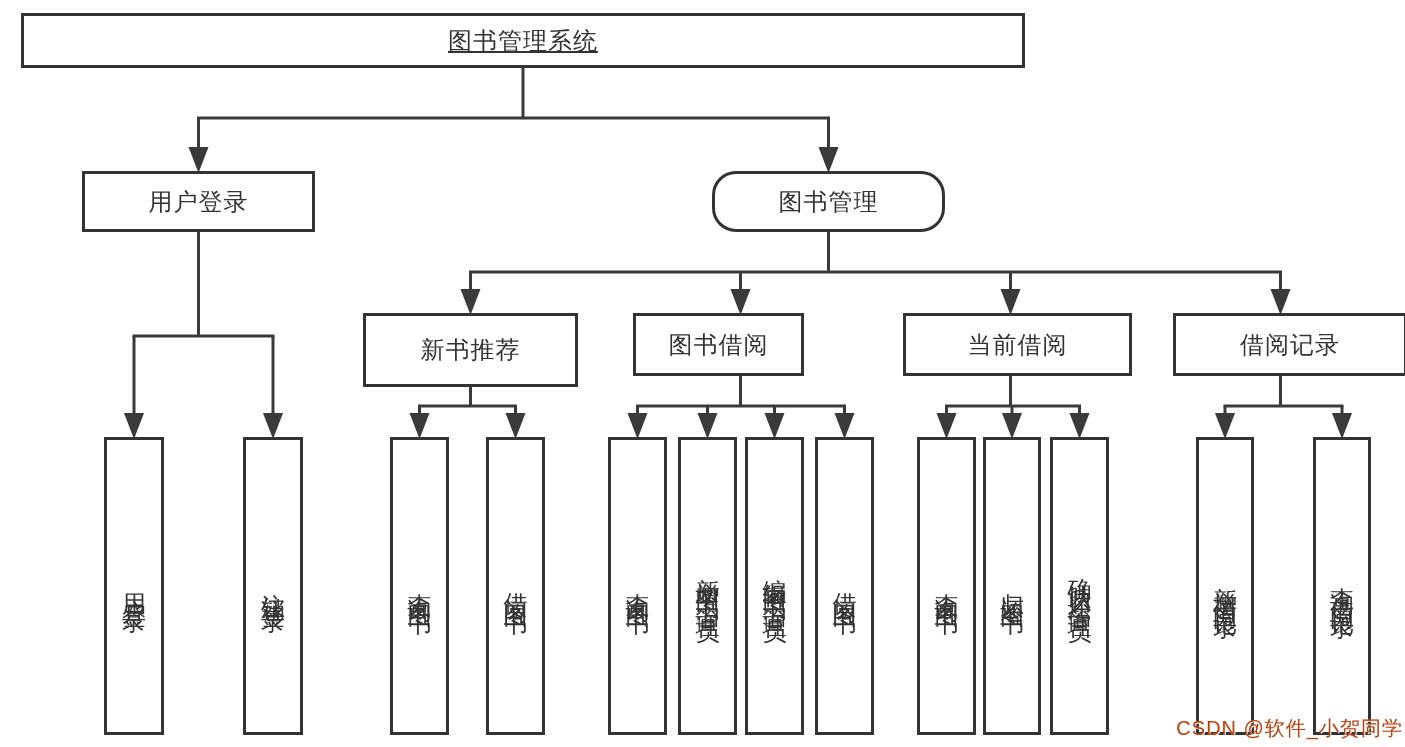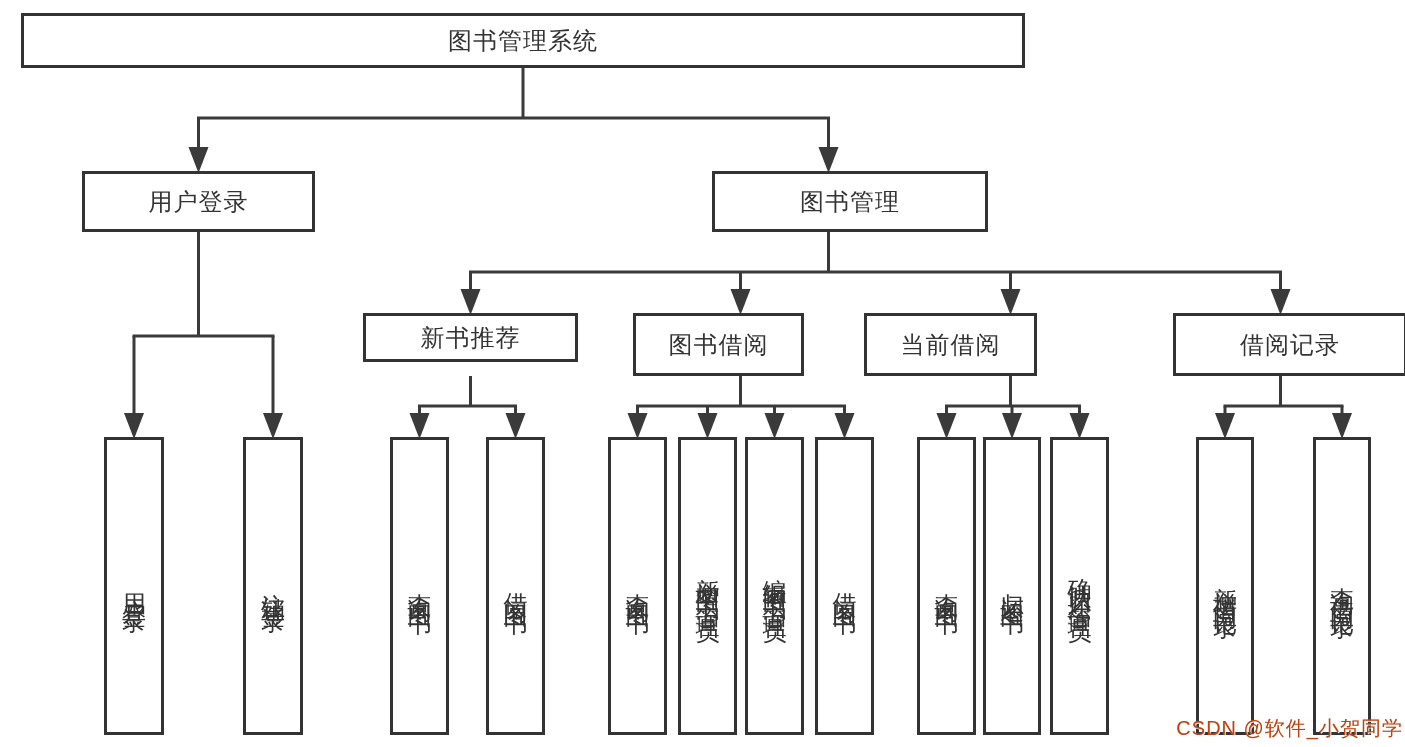--- a/index.html
+++ b/index.html
@@ -114,26 +114,26 @@
       <line x1="1079.5" y1="406" x2="1079.5" y2="425"></line>
       <polygon points="1079.5,439 1069.5,413 1089.5,413"></polygon>
       <line x1="1280.5" y1="376" x2="1280.5" y2="406"></line>
       <line x1="1223.5" y1="406" x2="1343.5" y2="406"></line>
       <line x1="1225" y1="406" x2="1225" y2="425"></line>
       <polygon points="1225,439 1215,413 1235,413"></polygon>
       <line x1="1342" y1="406" x2="1342" y2="425"></line>
       <polygon points="1342,439 1332,413 1352,413"></polygon>
     </svg>
   <div class="watermark">CSDN @软件_小贺同学</div>
-<div class="node" style="left: 21px; top: 13px; width: 1004px; height: 55px;">图书管理系统</div>
+<div class="node" style="left: 21px; top: 13px; width: 1004px; height: 55px; text-decoration: underline;">图书管理系统</div>
     <div class="node" style="left: 82px; top: 171px; width: 233px; height: 61px;">用户登录</div>
-    <div class="node" style="left: 712px; top: 171px; width: 276px; height: 61px;">图书管理</div>
-    <div class="node" style="left: 363px; top: 313px; width: 215px; height: 49px;">新书推荐</div>
+    <div class="node" style="left: 712px; top: 171px; width: 233px; height: 61px; border-radius: 24px;">图书管理</div>
+    <div class="node" style="left: 363px; top: 313px; width: 215px; height: 74px;">新书推荐</div>
     <div class="node" style="left: 633px; top: 313px; width: 171px; height: 63px;">图书借阅</div>
-    <div class="node" style="left: 864px; top: 313px; width: 173px; height: 63px; text-align: center;">当前借阅</div>
+    <div class="node" style="left: 903px; top: 313px; width: 229px; height: 63px; text-align: center;">当前借阅</div>
     <div class="node" style="left: 1173px; top: 313px; width: 234px; height: 63px;">借阅记录</div>
     <div class="node vertical" style="left: 104px; top: 437px; width: 60px; height: 298px;">用户登录</div>
     <div class="node vertical" style="left: 243px; top: 437px; width: 60px; height: 298px;">注销登录</div>
     <div class="node vertical" style="left: 390px; top: 437px; width: 59px; height: 298px;">查询图书</div>
     <div class="node vertical" style="left: 486px; top: 437px; width: 59px; height: 298px;">借阅图书</div>
     <div class="node vertical" style="left: 608px; top: 437px; width: 59px; height: 298px;">查询图书</div>
     <div class="node vertical" style="left: 678px; top: 437px; width: 59px; height: 298px;">新增图书（管理员）</div>
     <div class="node vertical" style="left: 745px; top: 437px; width: 59px; height: 298px;">编辑图书（管理员）</div>
     <div class="node vertical" style="left: 815px; top: 437px; width: 59px; height: 298px;">借阅图书</div>
     <div class="node vertical" style="left: 917px; top: 437px; width: 59px; height: 298px;">查询图书</div>

